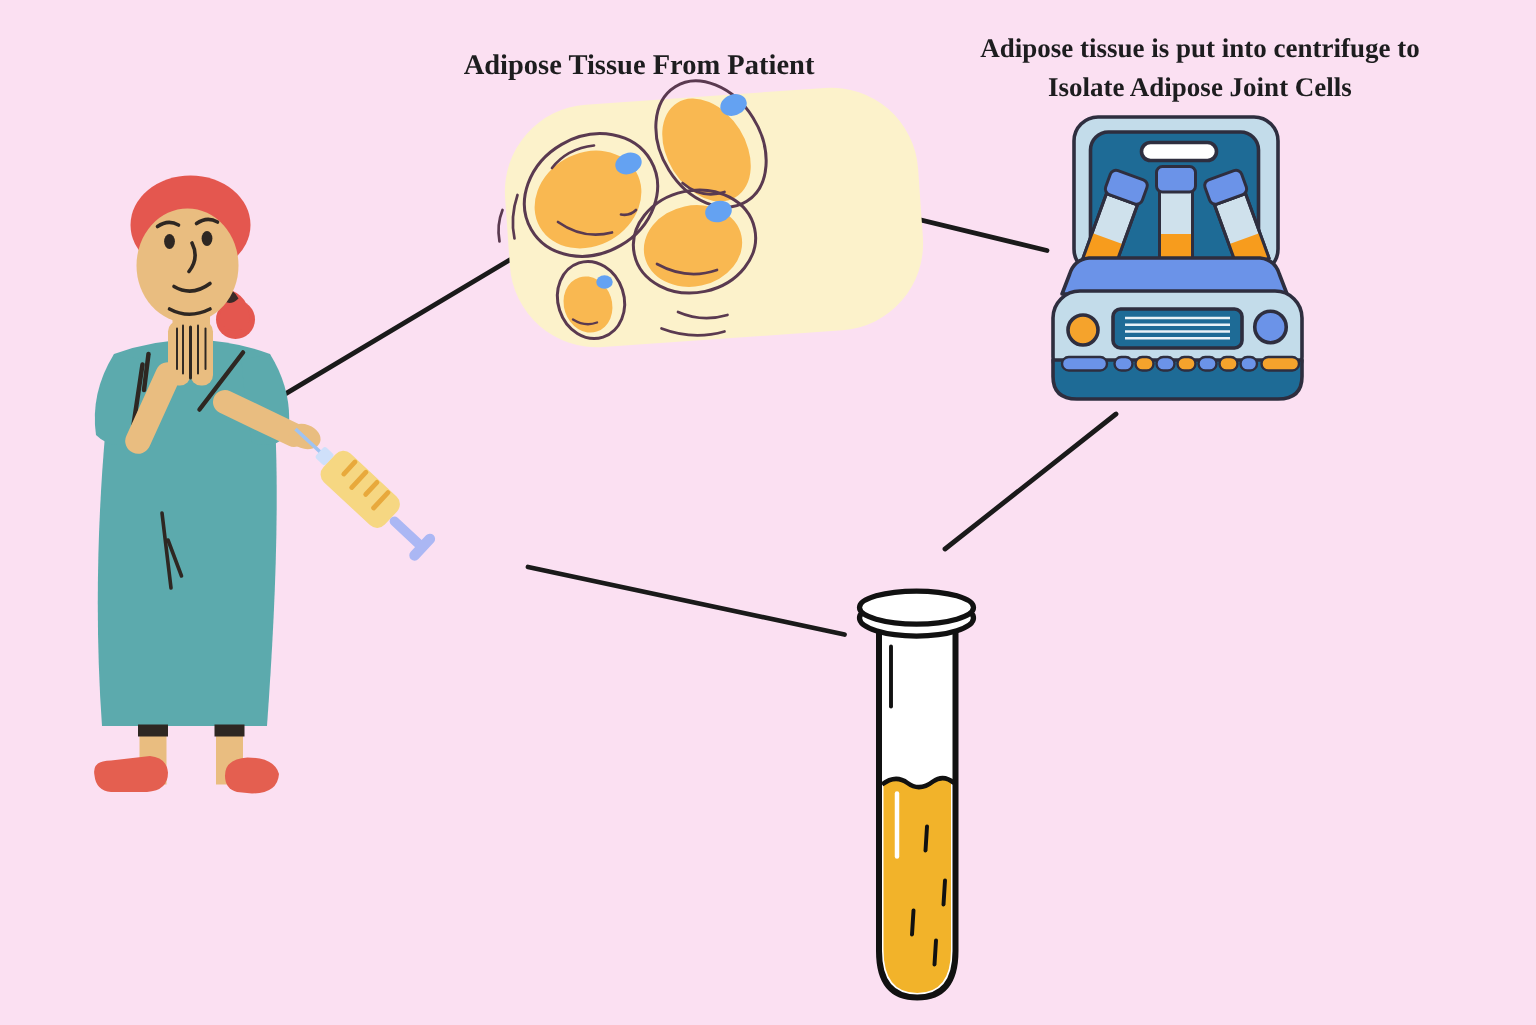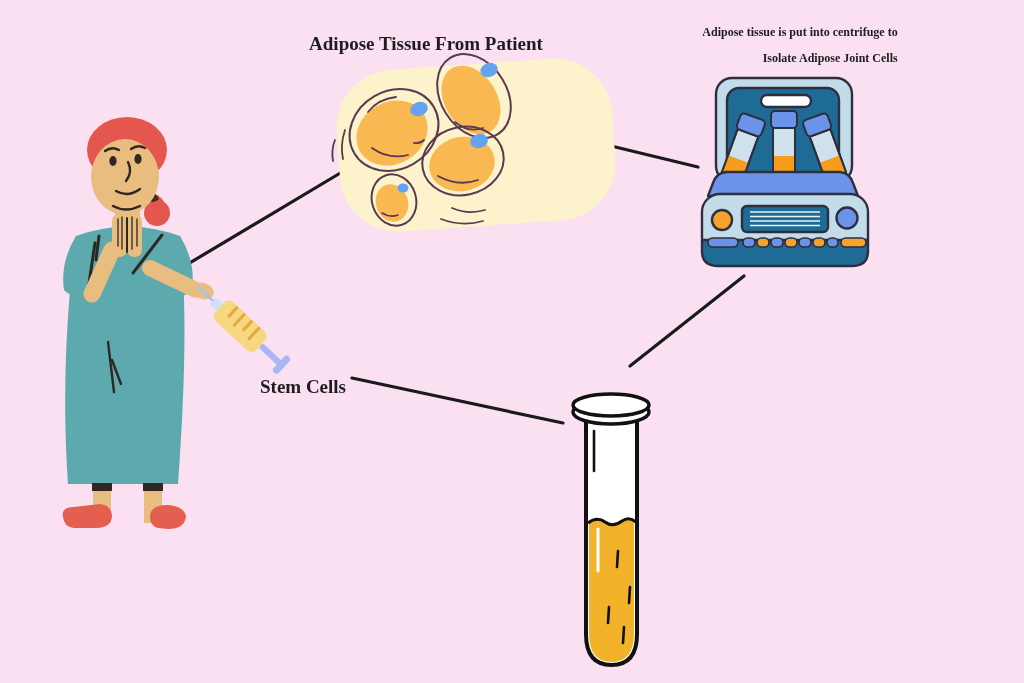--- a/index.html
+++ b/index.html
@@ -14,21 +14,21 @@
   .label{
     position:absolute;
     transform:translateX(-50%);
     color:#1d1d1f;
     font-weight:700;
     text-align:center;
     line-height:26px;
     white-space:nowrap;
   }
   .fs19{font-size:19px;}
-  .fs18{font-size:12px;text-align:right;}
+  .fs18{font-size:18px;}
 </style>
 </head>
 <body>
 
 <div class="stage" style="background: rgb(251, 224, 242);">
 
   <svg class="scene" width="1024" height="683" viewBox="0 0 1024 683">
 
     <g stroke="#1a1a1a" stroke-width="3.2" stroke-linecap="round">
       <line x1="131" y1="298" x2="347" y2="169"></line>
@@ -219,16 +219,15 @@
 
   <div class="label fs19" style="left:426px; top:31px;">Adipose Tissue From Patient</div>
 
   <div class="label fs18" style="left:800px; top:19px;">
     <div>Adipose tissue is put into centrifuge to</div>
     <div>Isolate Adipose Joint Cells</div>
   </div>
 
 
   <div class="label fs19" style="left:303px; top:374px;">
-    <div>Stem Cells</div>
   </div>
 
 </div>
 
 </body></html>

